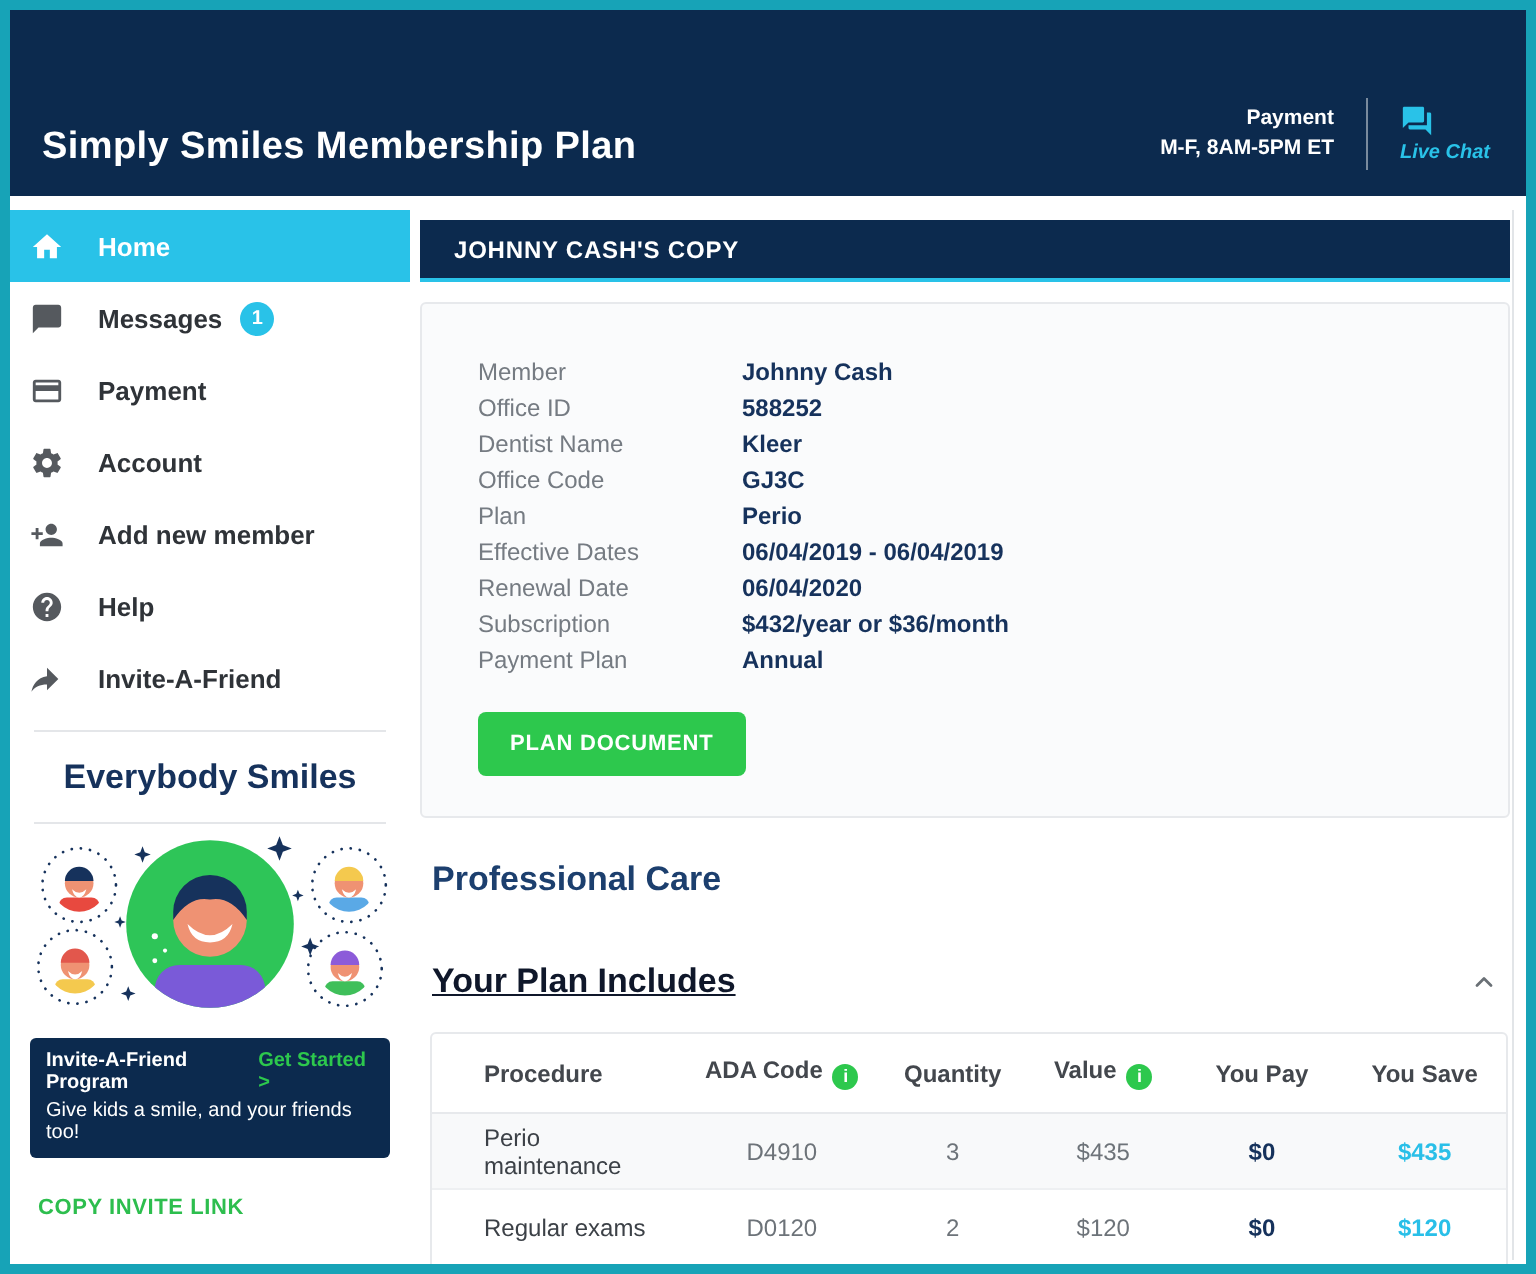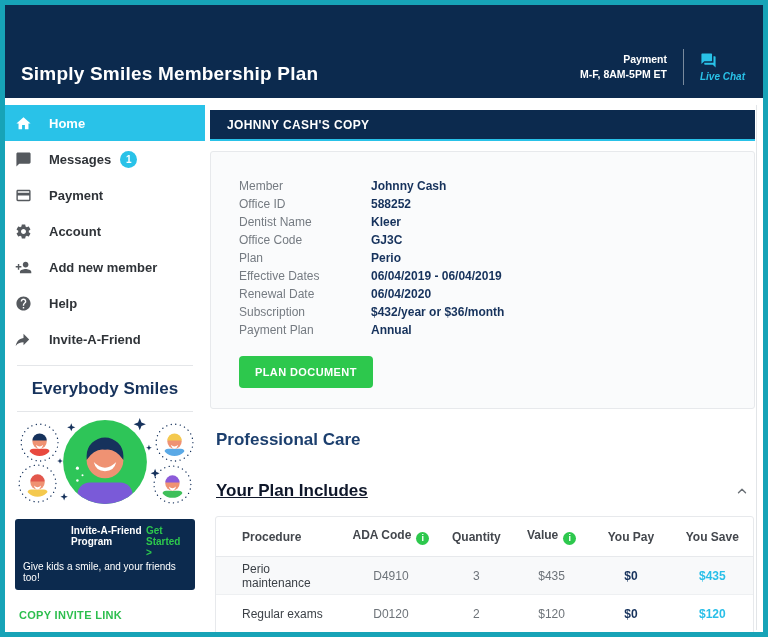--- a/index.html
+++ b/index.html
@@ -50,21 +50,21 @@
     display: flex; align-items: center; justify-content: center;
   }
   .side-divider { border: none; border-top: 1px solid #e4e6e9; margin: 8px 12px 0 12px; }
   .smiles-title { text-align: center; color: #16325c; font-size: 17px; font-weight: 700; margin: 13px 0 12px 0; }
   .illus { padding: 3px 8px 0 8px; }
   .illus svg { width: 100%; display: block; }
   .invite-banner {
     margin: 10px 10px 0 10px; background: #0c2a4e; border-radius: 3px;
     padding: 6px 8px 7px 8px; cursor: pointer;
   }
-  .banner-line1 { display: flex; justify-content: space-between; align-items: baseline; margin-left: 48px; }
+  .banner-line1 { display: flex; justify-content: space-between; align-items: baseline; }
   .banner-program { color: #fff; font-size: 10px; font-weight: 700; }
   .banner-cta { color: #2dc84d; font-size: 10px; font-weight: 700; }
   .banner-sub { color: #fff; font-size: 10px; margin-top: 3px; }
   .side-link {
     display: block; color: #2dbe4e; font-size: 11px; font-weight: 700;
     letter-spacing: .3px; margin: 19px 0 0 14px; cursor: pointer; text-decoration: none;
   }
 
   
   .main { flex: 1; padding: 5px 8px 0 5px; overflow: hidden; }

